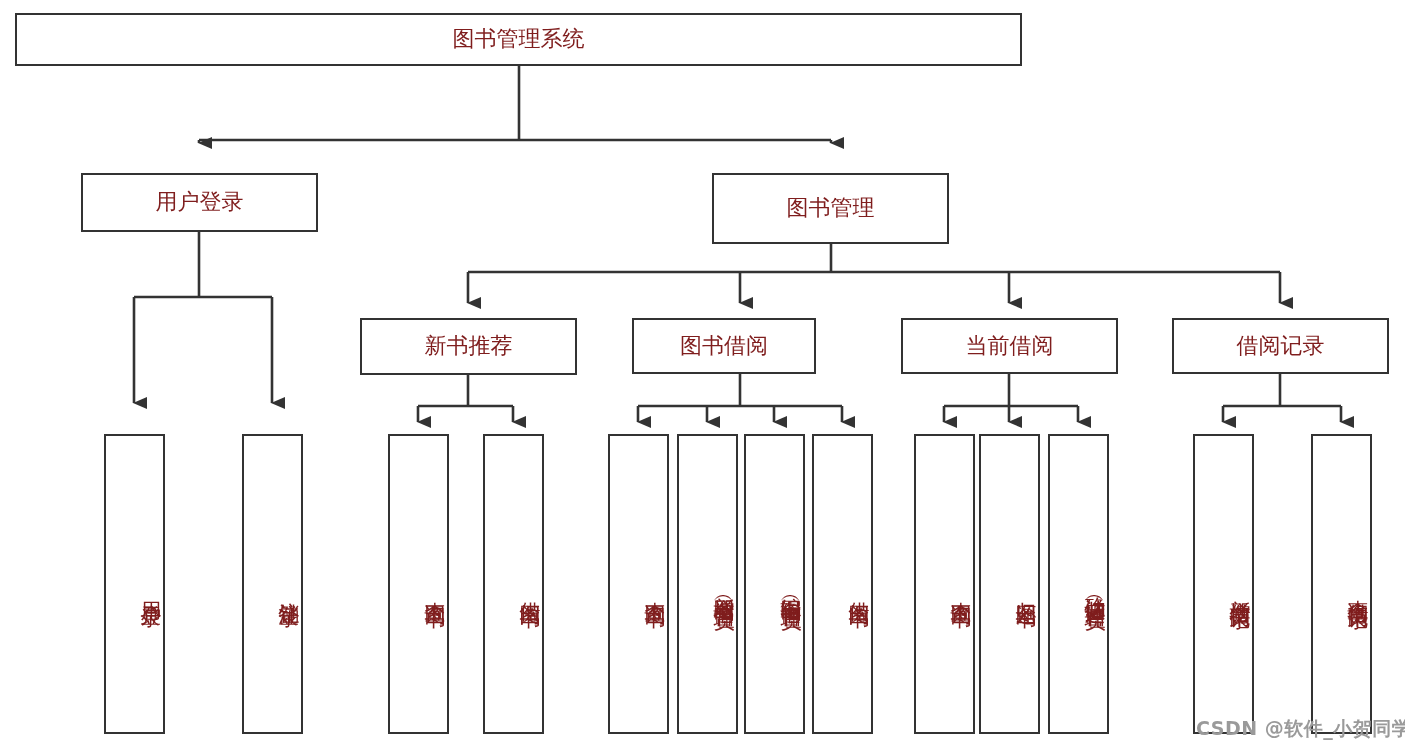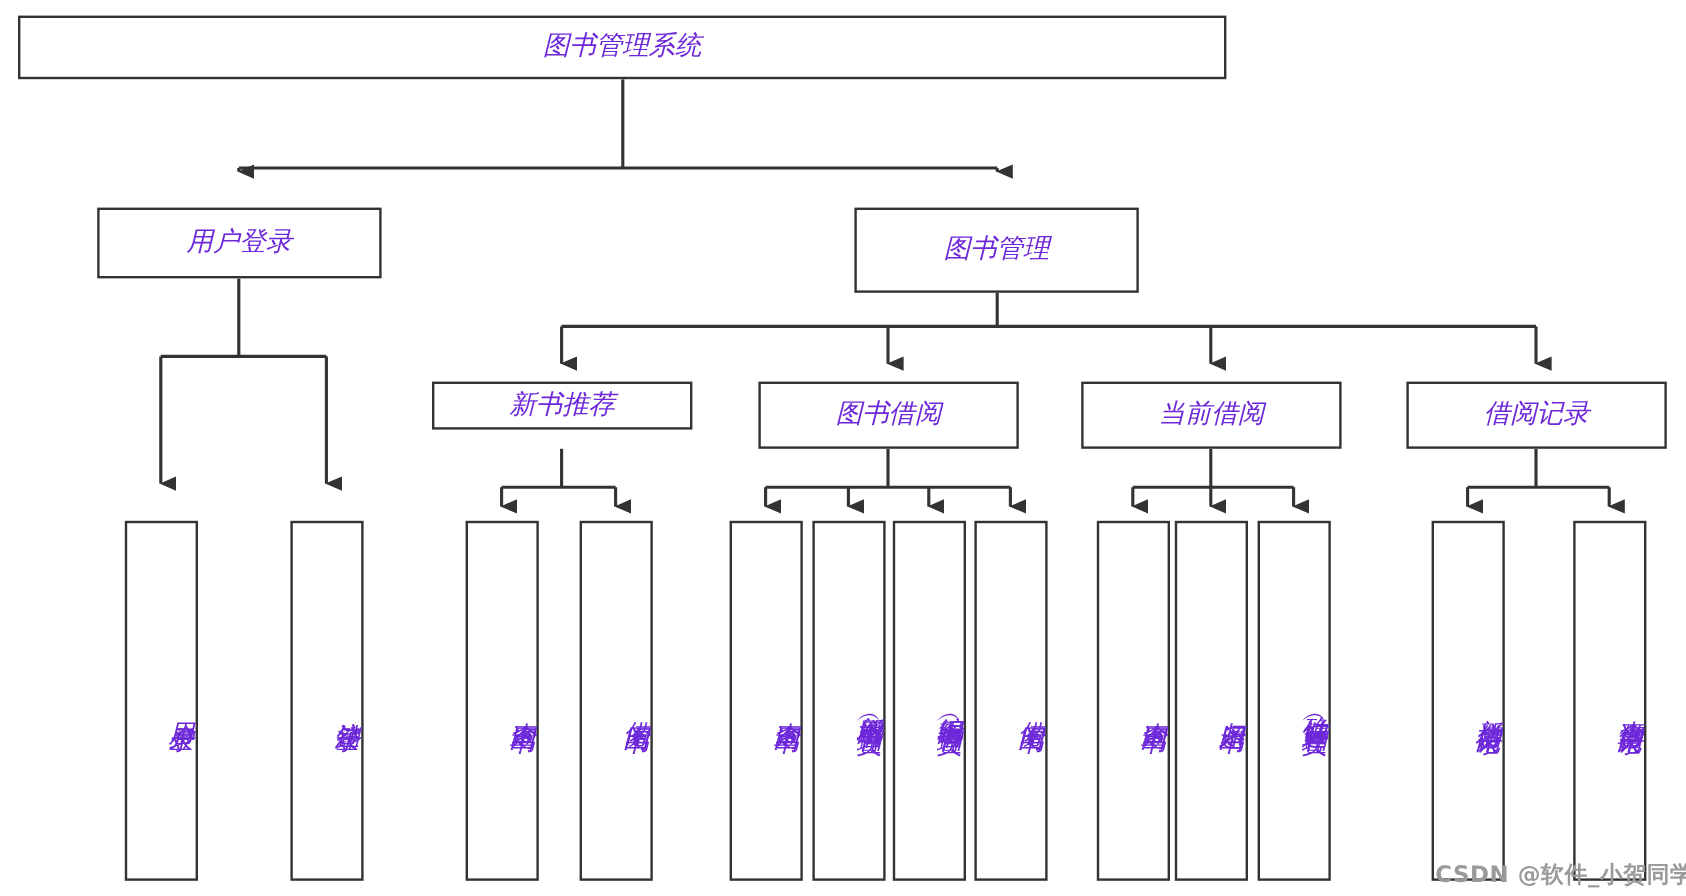--- a/index.html
+++ b/index.html
@@ -29,23 +29,22 @@
   }
   .node {
     position: absolute;
     box-sizing: border-box;
     border: 2.5px solid #333333;
     background: #ffffff;
     display: flex;
     align-items: center;
     justify-content: center;
     text-align: left;
-    color: #6d28d9;
+    color: #7f1d1d;
     line-height: 1.22;
-    font-style: italic;
   }
   .node-h {
     font-size: 22px;
   }
   .node-root {
     font-size: 22px;
   }
   .node-v {
     font-size: 21px;
     writing-mode: vertical-rl;
@@ -128,25 +127,25 @@
   </div>
 
   <div class="node node-h" style="left:81px; top:173px; width:237px; height:59px;">
     <span>用户登录</span>
   </div>
 
   <div class="node node-h" style="left:712px; top:173px; width:237px; height:71px;">
     <span>图书管理</span>
   </div>
 
-  <div class="node node-h" style="left:360px; top:318px; width:217px; height:40px;">
+  <div class="node node-h" style="left:360px; top:318px; width:217px; height:57px;">
     <span>新书推荐</span>
   </div>
 
-  <div class="node node-h" style="left:632px; top:318px; width:217px; height:56px;">
+  <div class="node node-h" style="left:632px; top:318px; width:184px; height:56px;">
     <span>图书借阅</span>
   </div>
 
   <div class="node node-h" style="left:1172px; top:318px; width:217px; height:56px;">
     <span>借阅记录</span>
   </div>
 
   <div class="node node-h" style="left:901px; top:318px; width:217px; height:56px;">
     <span>当前借阅</span>
   </div>

